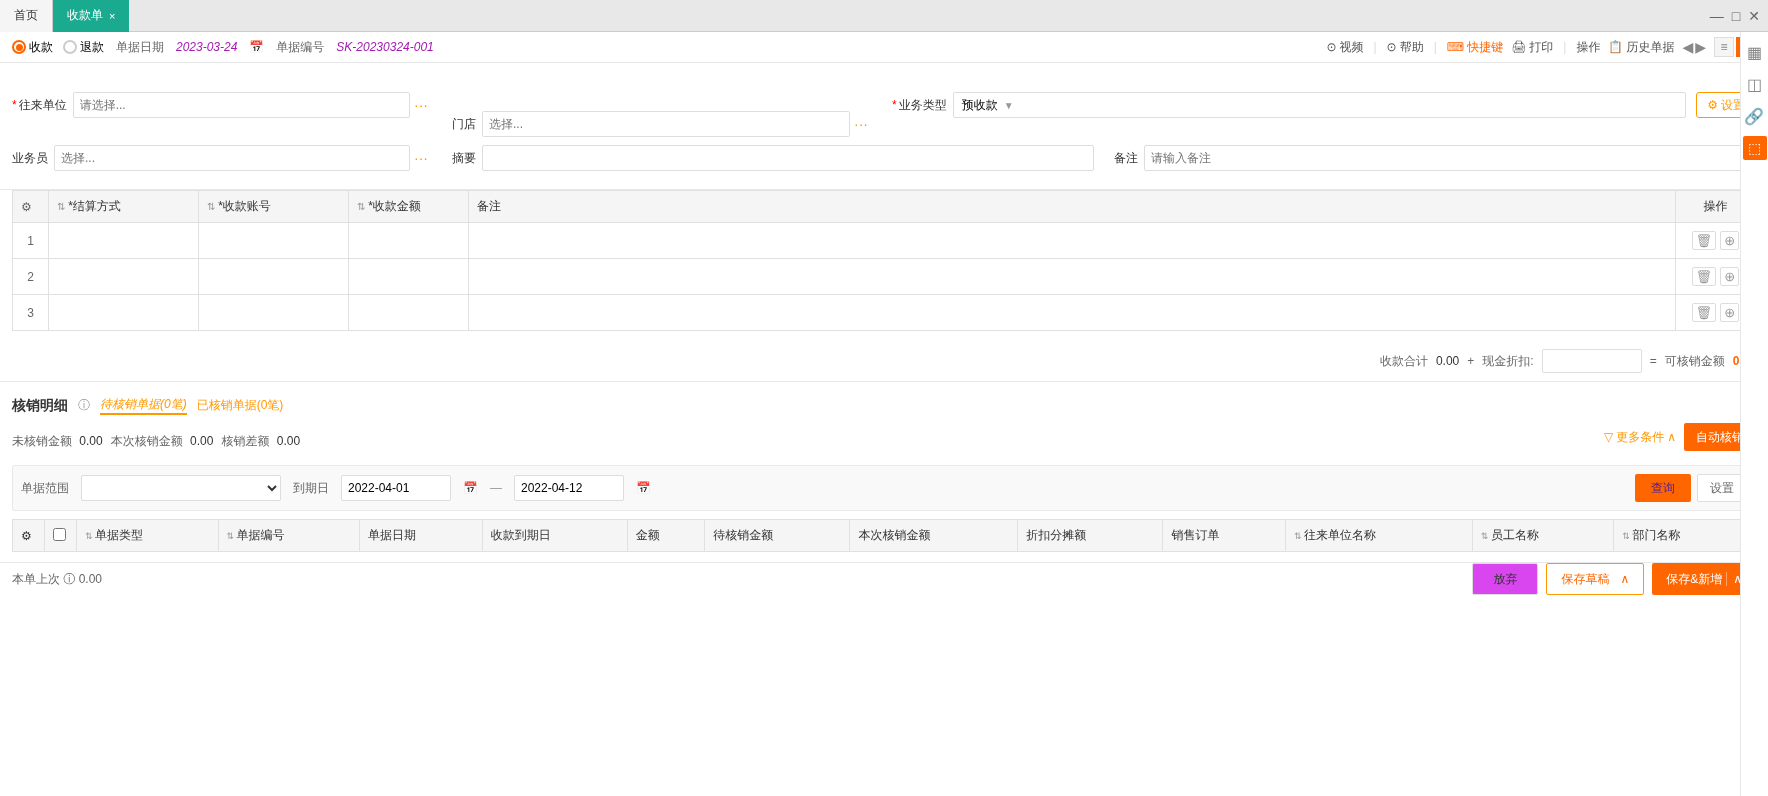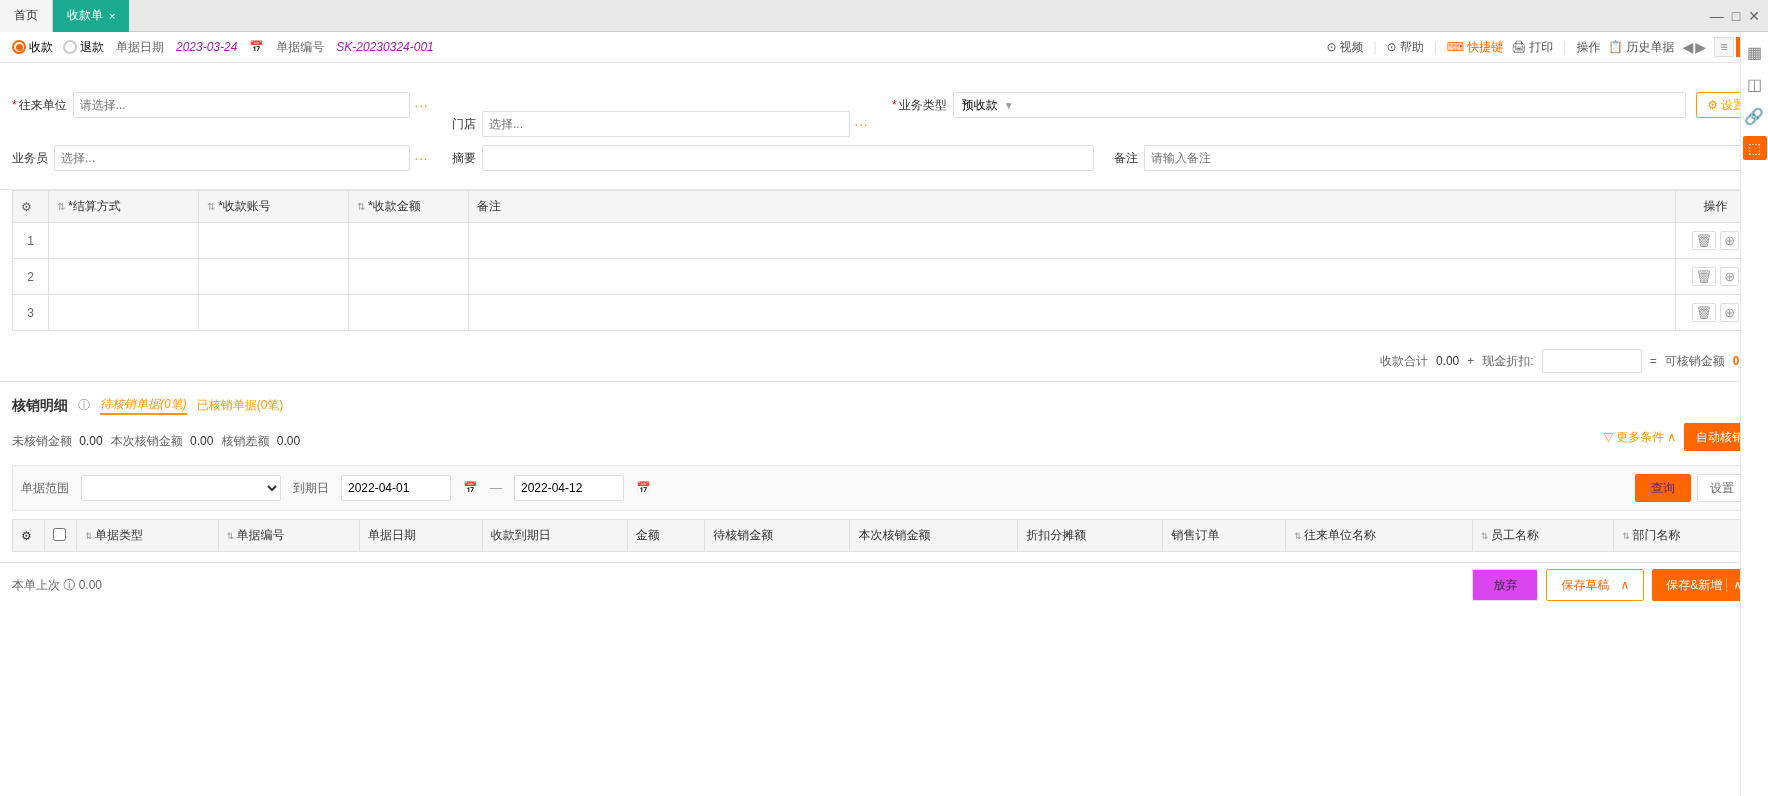--- a/index.html
+++ b/index.html
@@ -103,21 +103,21 @@
     .filter-calendar { color: #f90; cursor: pointer; }
     .query-btn { background: #f60; color: #4c1d95; border: none; border-radius: 2px; padding: 4px 16px; cursor: pointer; height: 28px; font-size: 12px; }
     .setting-btn2 { background: #fff; color: #666; border: 1px solid #ddd; border-radius: 2px; padding: 4px 12px; cursor: pointer; height: 28px; font-size: 12px; }
 
     
     .bottom-table { width: 100%; border-collapse: collapse; border: 1px solid #e8e8e8; }
     .bottom-table th { background: #f5f5f5; border: 1px solid #e0e0e0; padding: 6px 8px; text-align: left; color: #333; font-weight: normal; height: 32px; }
     .col-sort { color: #999; font-size: 9px; }
 
     
-    .footer-bar { display: flex; align-items: center; padding: 6px 12px; background: #fff; border-top: 1px solid #e8e8e8; position: sticky; bottom: 0; gap: 12px; }
+    .footer-bar { display: flex; align-items: center; padding: 0 12px; background: #fff; border-top: 1px solid #e8e8e8; position: sticky; bottom: 0; gap: 12px; }
     .footer-left { color: #666; }
     .footer-right { margin-left: auto; display: flex; gap: 8px; }
     .btn-abandon { border: 1px solid #ddd; background: #d946ef; color: #333; border-radius: 2px; padding: 6px 20px; cursor: pointer; height: 32px; font-size: 12px; }
     .btn-draft { background: #fff; color: #f60; border: 1px solid #f90; border-radius: 2px; padding: 6px 14px; cursor: pointer; height: 32px; font-size: 12px; display: flex; align-items: center; gap: 4px; }
     .btn-save { background: #f60; color: #fff; border: none; border-radius: 2px; padding: 6px 14px; cursor: pointer; height: 32px; font-size: 12px; display: flex; align-items: center; gap: 4px; }
     .btn-dropdown { border-left: 1px solid rgba(255,255,255,0.4); padding-left: 6px; }
 
     
     .right-panel { position: fixed; right: 0; top: 32px; width: 28px; height: calc(796px - 32px); background: #fff; border-left: 1px solid #e8e8e8; display: flex; flex-direction: column; align-items: center; padding-top: 8px; gap: 8px; z-index: 100; }
     .right-panel-icon { width: 24px; height: 24px; display: flex; align-items: center; justify-content: center; color: #888; cursor: pointer; font-size: 14px; }

